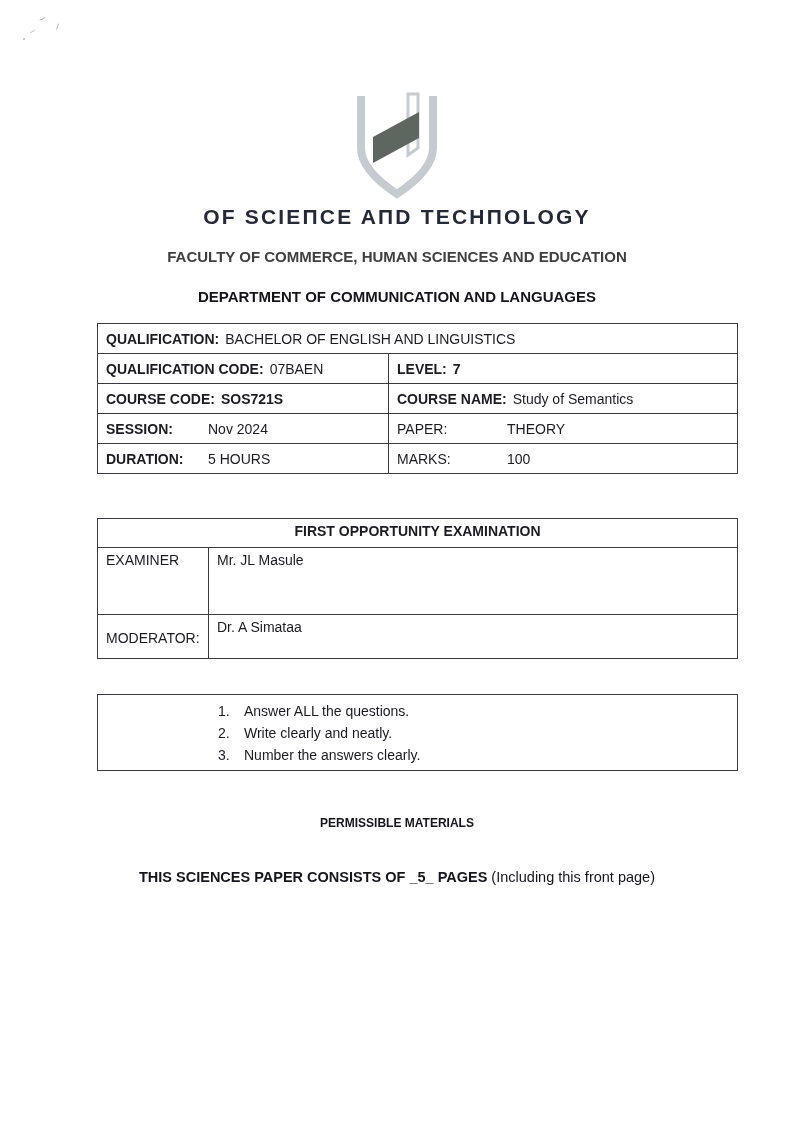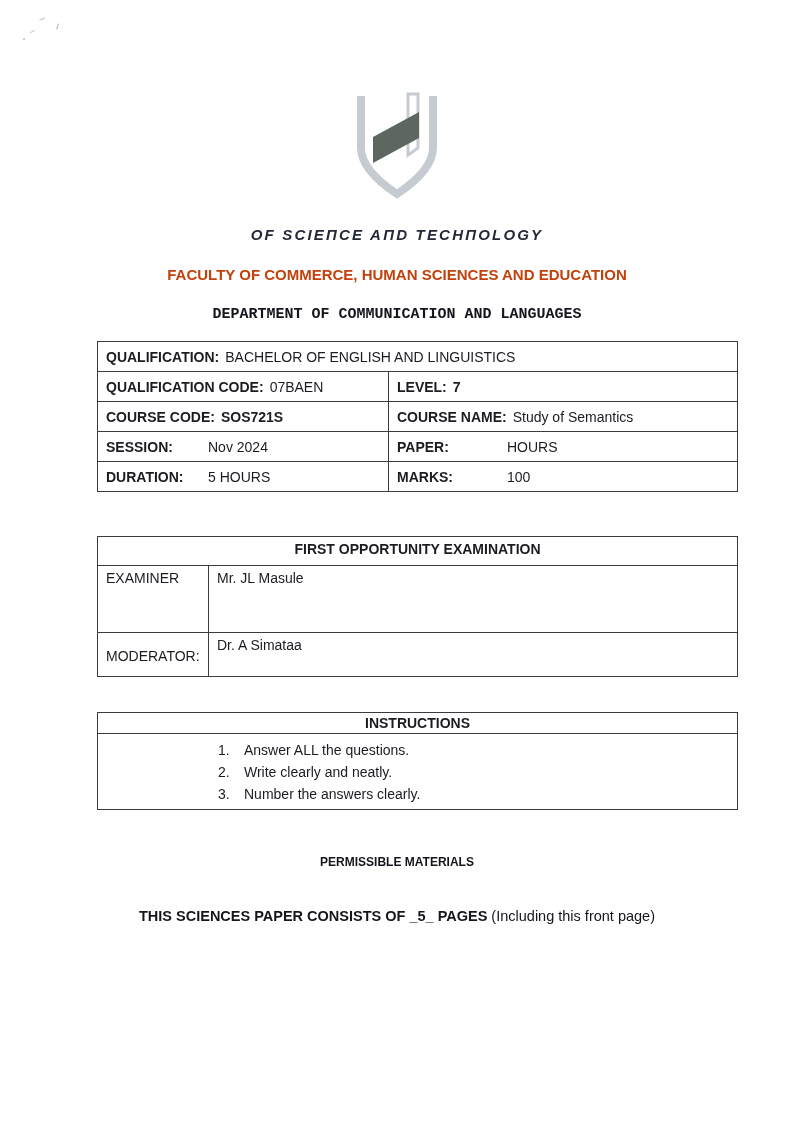--- a/index.html
+++ b/index.html
@@ -19,38 +19,38 @@
   .pm3 { top:38px; left:23px; width:2px; height:2px; background:#a7abb4; border-radius:50%; opacity:.8; }
   .pm4 { top:31px; left:30px; width:5px; height:1px; background:#b3b7bf; transform:rotate(-30deg); opacity:.7; }
 
   .logo { display:block; margin:90px auto 0; }
 
   .wordmark1 {
     margin-top:7px; text-align:center; font-size:21px; line-height:22px;
     font-weight:bold; letter-spacing:3px; color:#212637;
   }
   .wordmark2 {
-    margin-top:20px; text-align:center; font-size:15px; line-height:19px;
-    font-weight:600; letter-spacing:2.2px; color:#242938;font-style:italic;
+    margin-top:2px; text-align:center; font-size:21px; line-height:19px;
+    font-weight:600; letter-spacing:2.2px; color:#242938;
   }
 
-  .faculty { margin-top:22px; text-align:center; font-size:15px; line-height:18px; font-weight:bold; color:#c2410c; }
-  .department { margin-top:22px; text-align:center; font-size:15px; line-height:18px; font-weight:bold; color:#15151d;font-family:Liberation Mono, monospace; }
+  .faculty { margin-top:22px; text-align:center; font-size:15px; line-height:18px; font-weight:bold; color:#404040; }
+  .department { margin-top:22px; text-align:center; font-size:15px; line-height:18px; font-weight:bold; color:#15151d; }
 
   table { border-collapse:collapse; table-layout:fixed; }
   .doc-table { margin-left:97px; width:640px; font-size:14px; }
   .doc-table td, .doc-table th {
     border:1.6px solid #3a3b40; padding:2px 8px; vertical-align:middle;
     text-align:left; font-weight:normal; overflow:hidden; white-space:nowrap;
   }
   .course-table { margin-top:17px;padding-left:46px; }
   .course-table td { height:30px; }
   .lbl { font-weight:bold; }
   .lbl-fixed { display:inline-block; font-weight:bold; width:102px; }
-  .lbl-fixed-r { display:inline-block; font-weight:bold; width:110px; }
+  .lbl-fixed-r { display:inline-block; font-weight:normal; width:110px; }
   .val-gap { margin-left:6px; }
   .val-bold { font-weight:bold; margin-left:6px; }
 
   .exam-table { margin-top:44px; }
   .exam-table .tbl-title { height:29px; text-align:center; font-weight:bold; }
   .exam-table td { vertical-align:top; padding-top:4px; }
   .row-examiner td { height:67px; }
   .row-moderator td { height:44px; }
   .cell-mod-label { vertical-align:middle !important; font-weight:bold; }
   .cell-label { font-weight:bold; }
@@ -114,21 +114,21 @@
       </td>
       <td>
         <span class="lbl">COURSE NAME:</span><span class="val-gap">Study of Semantics</span>
       </td>
     </tr>
     <tr>
       <td>
         <span class="lbl-fixed">SESSION:</span><span>Nov 2024</span>
       </td>
       <td>
-        <span class="lbl-fixed-r">PAPER:</span><span>HOURS</span>
+        <span class="lbl-fixed-r">PAPER:</span><span>THEORY</span>
       </td>
     </tr>
     <tr>
       <td>
         <span class="lbl-fixed">DURATION:</span><span>5 HOURS</span>
       </td>
       <td>
         <span class="lbl-fixed-r">MARKS:</span><span>100</span>
       </td>
     </tr>
@@ -153,23 +153,20 @@
       <td>Dr. A Simataa</td>
     </tr>
   </tbody>
     </table>
 
   <table class="doc-table instr-table">
     <colgroup>
         <col style="width:640px">
       </colgroup>
     <tbody>
-        <tr>
-      <td class="tbl-title">INSTRUCTIONS</td>
-    </tr>
     <tr>
       <td class="instr-body">
         <div class="instr-item">
           <span class="instr-num">1.</span><span>Answer ALL the questions.</span>
         </div>
         <div class="instr-item">
           <span class="instr-num">2.</span><span>Write clearly and neatly.</span>
         </div>
         <div class="instr-item">
           <span class="instr-num">3.</span><span>Number the answers clearly.</span>

